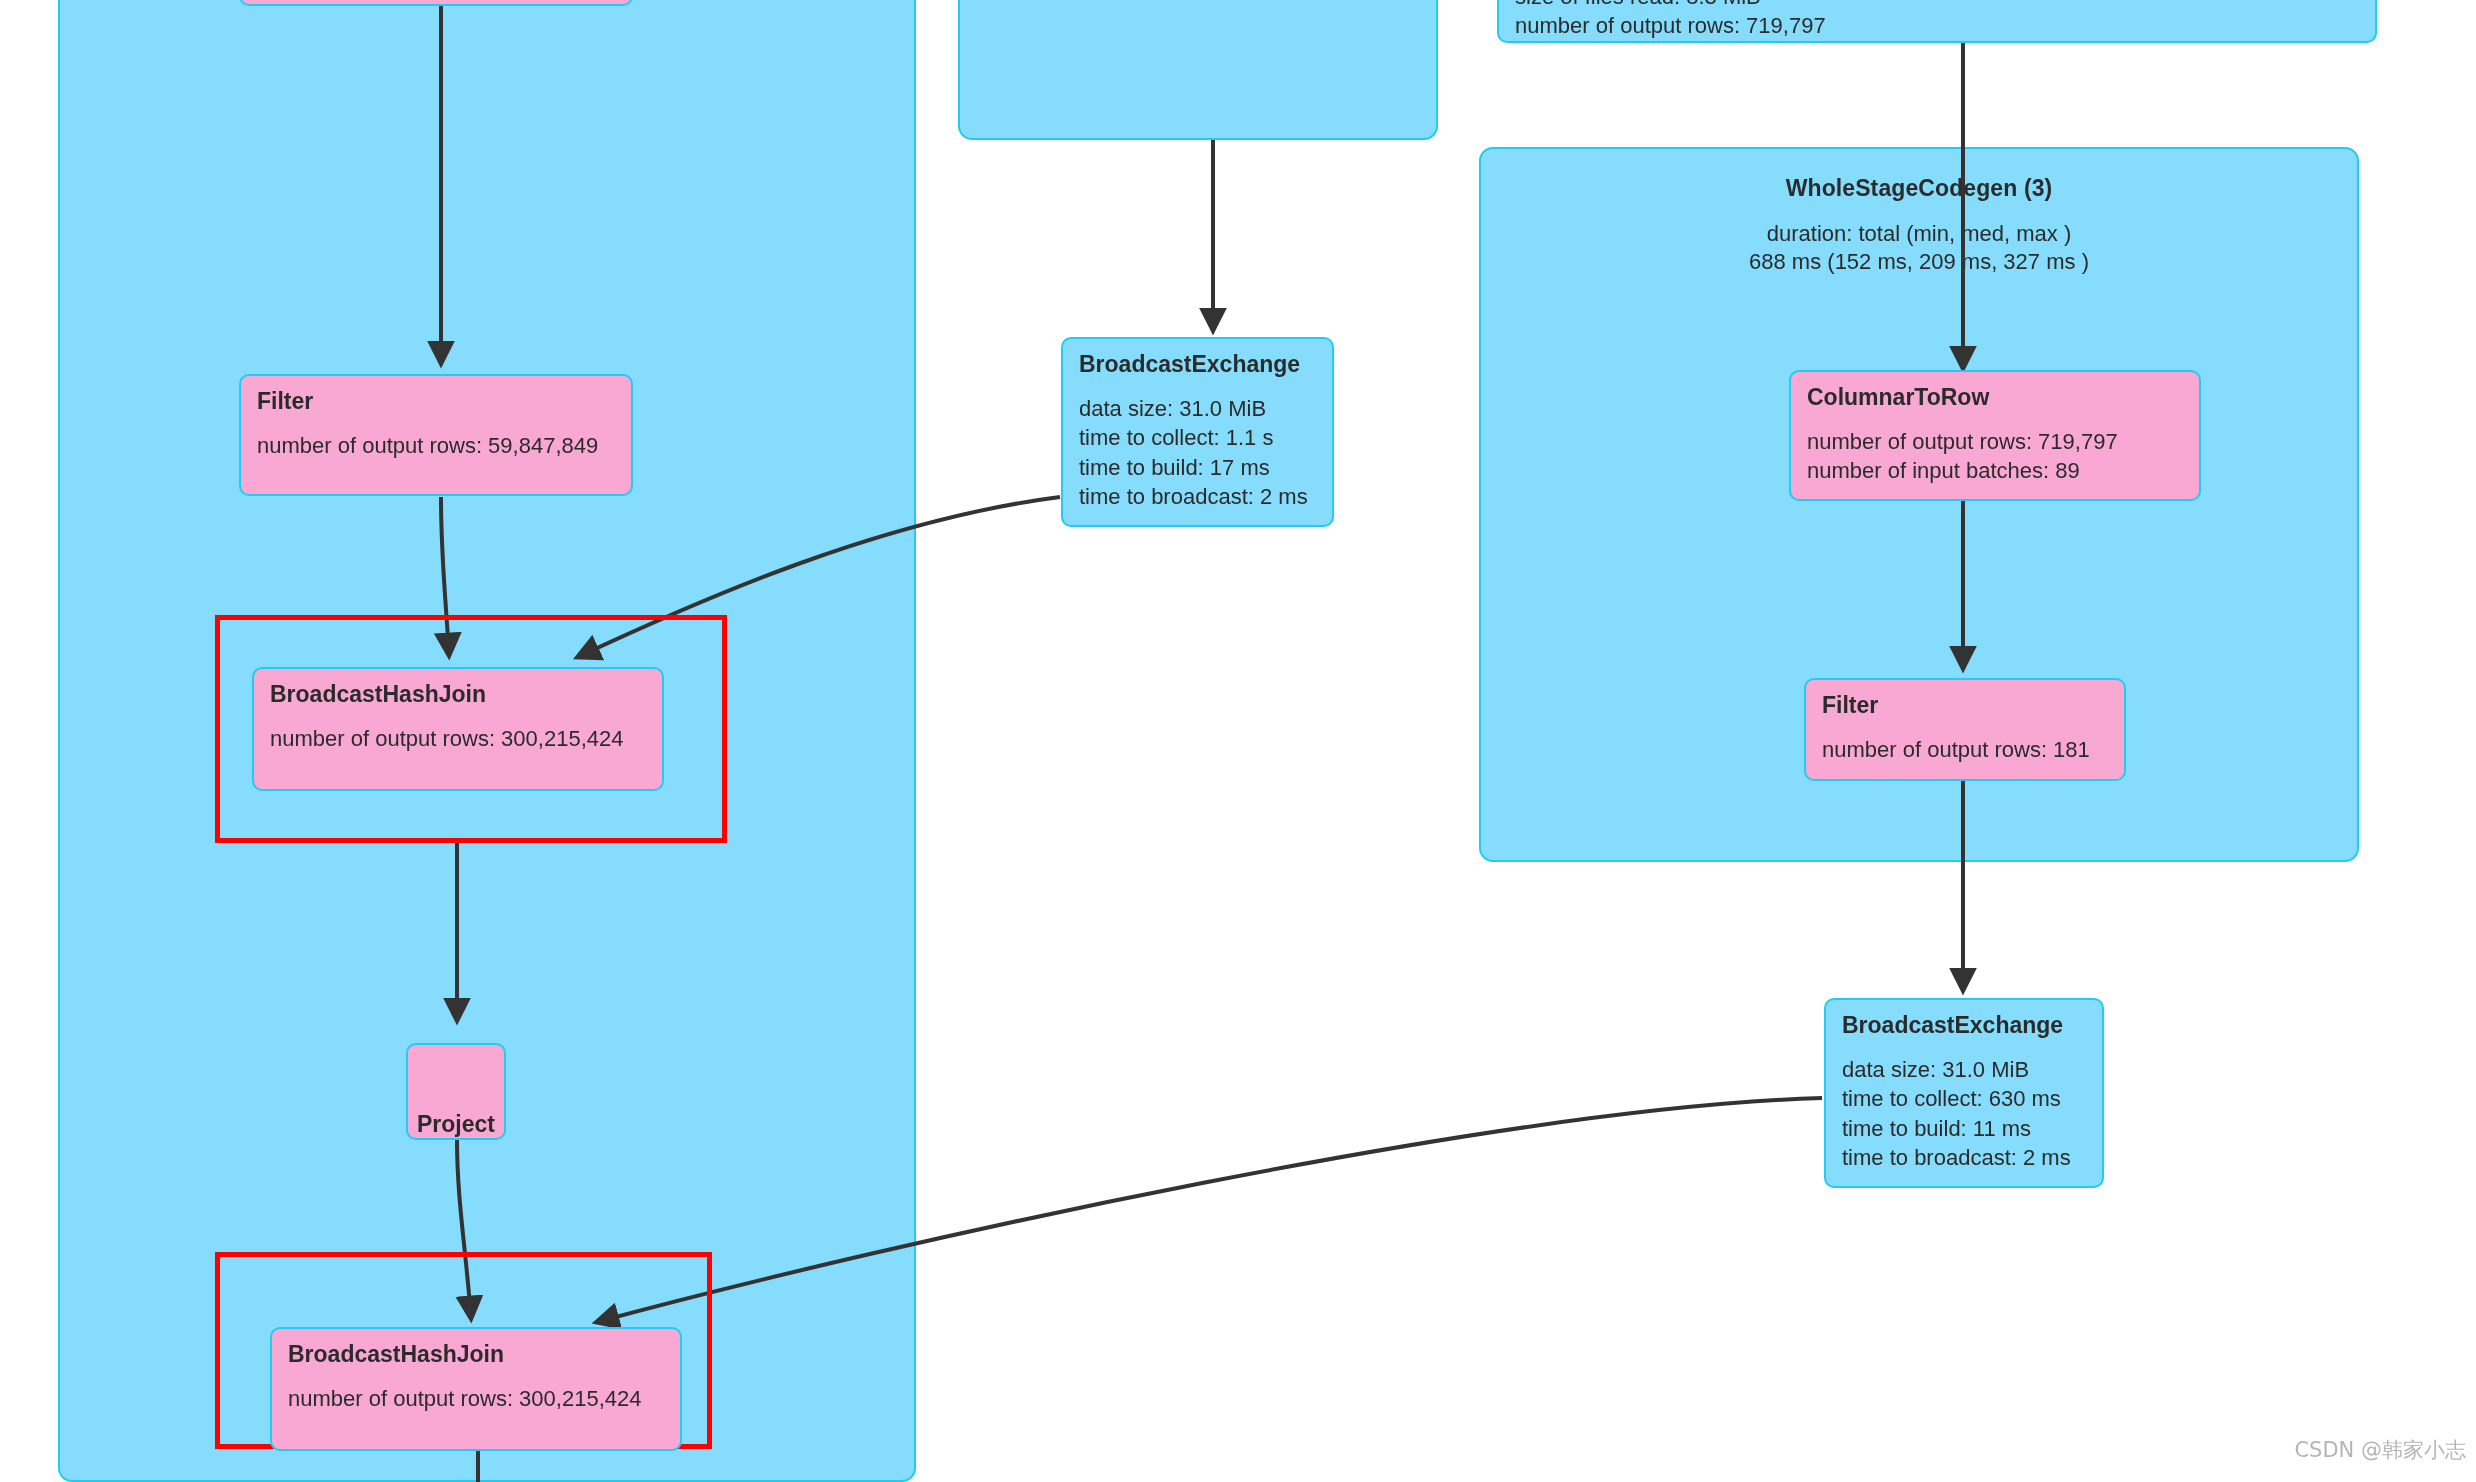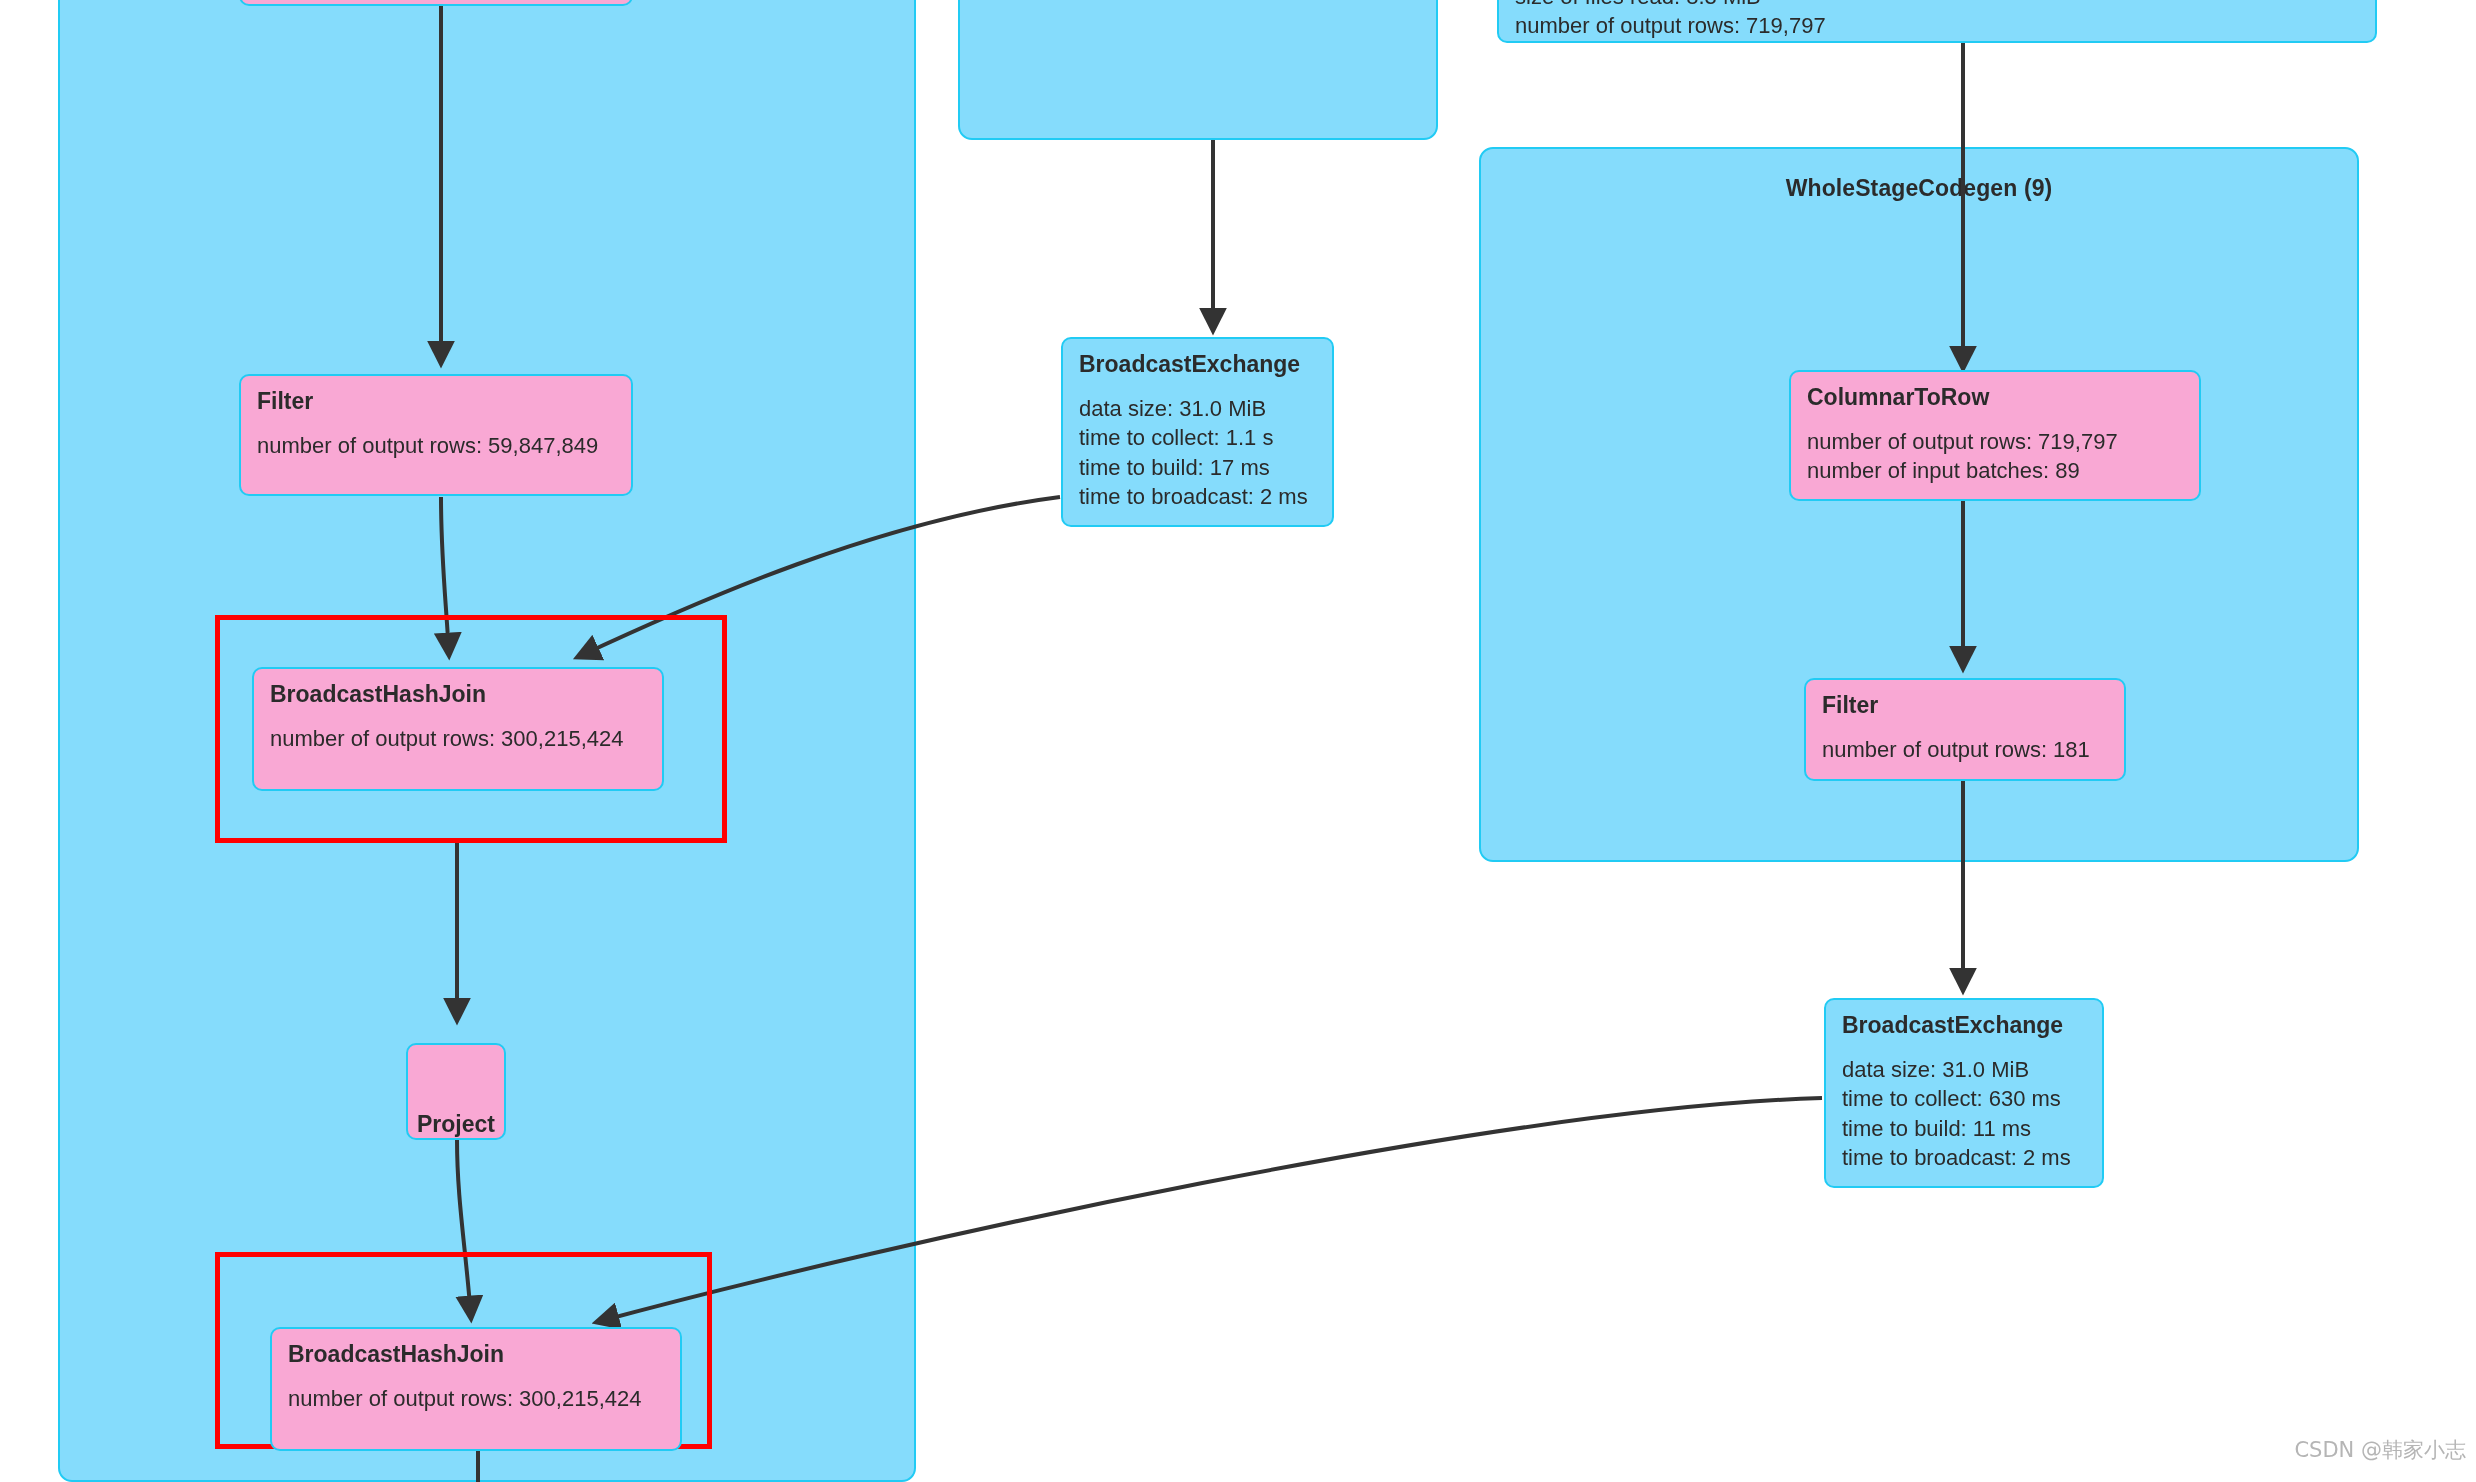--- a/index.html
+++ b/index.html
@@ -101,21 +101,23 @@
 </head>
 <body>
 
 <div id="canvas">
 
   <div class="cluster" id="cluster-left" style="left:58px; top:-30px; width:858px; height:1512px;"></div>
 
   <div class="cluster" id="cluster-mid-top" style="left:958px; top:-40px; width:480px; height:180px;"></div>
 
   <div class="cluster" id="cluster-right" style="left:1479px; top:147px; width:880px; height:715px;">
-    <div class="cluster-title" style="margin-top:26px;">WholeStageCodegen (9)</div>
+    <div class="cluster-title" style="margin-top:26px;">WholeStageCodegen (3)</div>
+    <div class="cluster-metrics" style="margin-top:18px;">duration: total (min, med, max )
+688 ms (152 ms, 209 ms, 327 ms )</div>
   </div>
 
   <svg id="edges" viewBox="0 0 2476 1482" xmlns="http://www.w3.org/2000/svg">
     <defs>
       <marker id="arrow" viewBox="0 0 10 10" refX="8" refY="5" markerWidth="7" markerHeight="7" orient="auto-start-reverse">
         <path d="M 0 0 L 10 5 L 0 10 z" fill="#333333"></path>
       </marker>
     </defs>
 
     <path d="M 441 0 L 441 363" stroke="#333333" stroke-width="4" fill="none" marker-end="url(#arrow)"></path>

